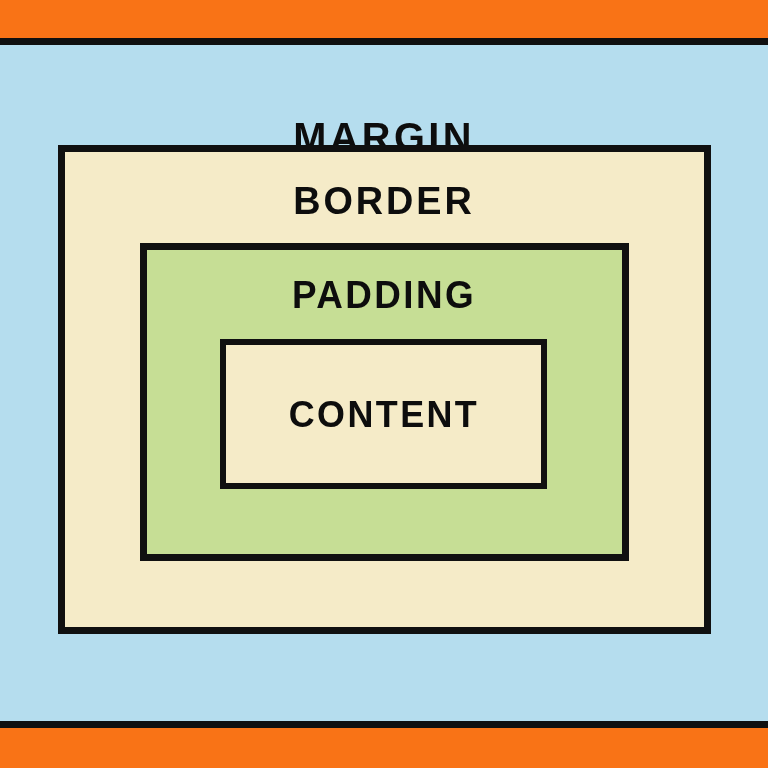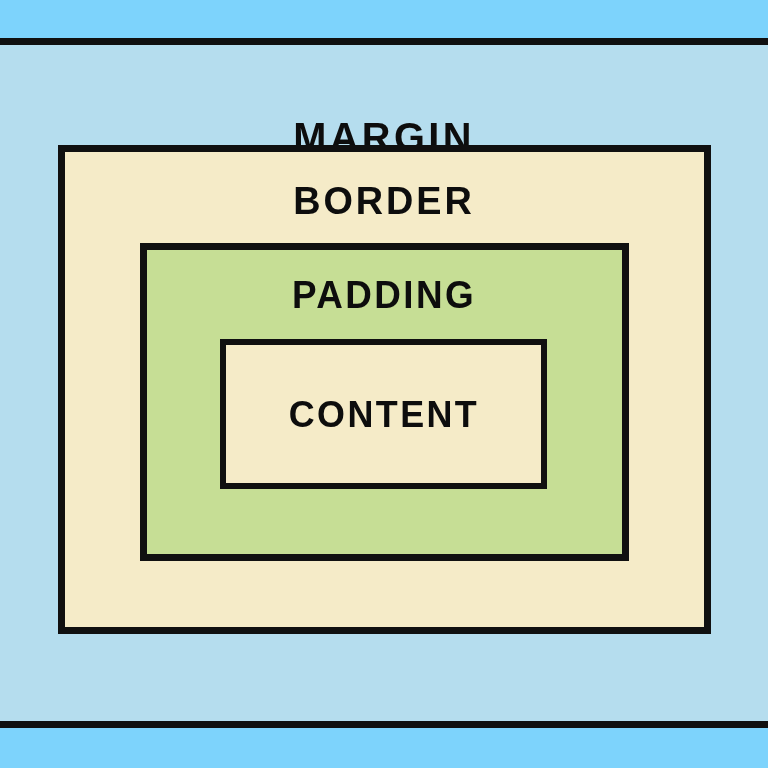--- a/index.html
+++ b/index.html
@@ -12,21 +12,21 @@
     height: 768px;
     background: #f7f8fa;
     font-family: "Liberation Sans", sans-serif;
     overflow: hidden;
   }
 
   #diagram {
     position: relative;
     width: 768px;
     height: 768px;
-    background: #7dd3fc;
+    background: #f97316;
   }
 
   
   .margin-box {
     position: absolute;
     left: -6px;
     top: 38px;
     width: 780px;
     height: 690px;
     background: #b5ddee;

